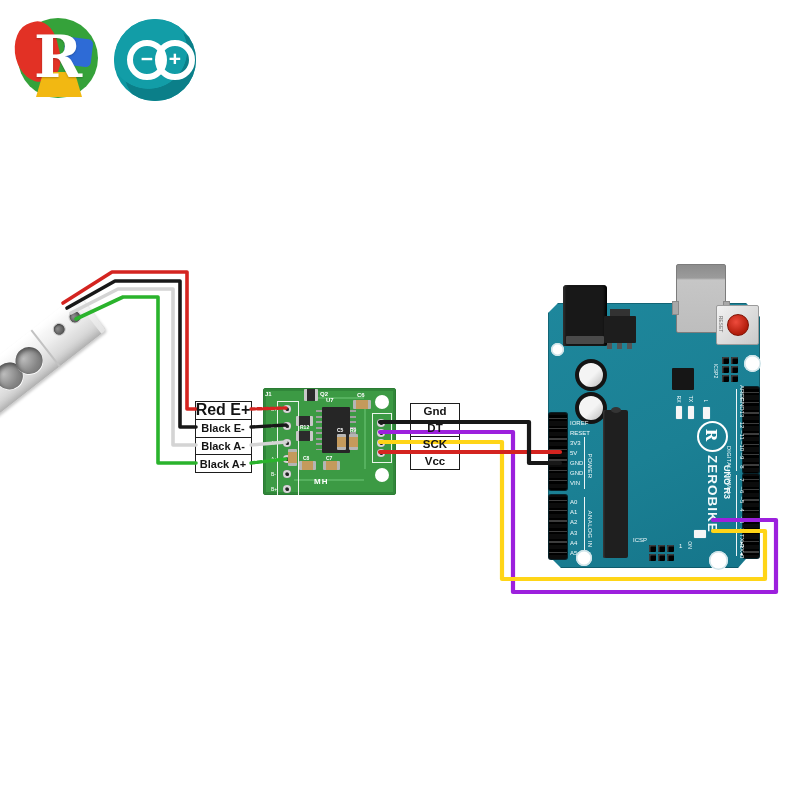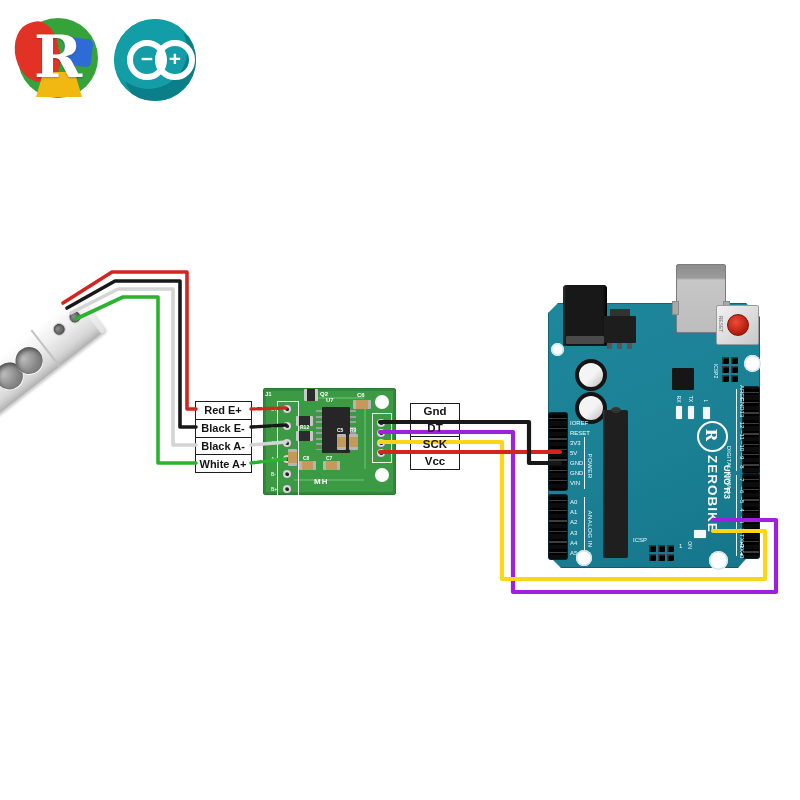--- a/index.html
+++ b/index.html
@@ -329,22 +329,22 @@
       <path d="M251,445 L286,442" stroke="#d4d4d4" stroke-width="3.4"></path>
       <path d="M251,463 L286,459" stroke="#2ab32c" stroke-width="3.4" stroke-dasharray="4 2.5"></path>
 
       <path d="M380,432 L513,432 L513,592 L776,592 L776,520 L713,520" stroke="#9c20dd" stroke-width="4.2"></path>
       <path d="M380,442 L502,442 L502,579 L765,579 L765,531 L713,531" stroke="#ffd517" stroke-width="4.2"></path>
       <path d="M380,452 L560,452" stroke="#d42420" stroke-width="4.2"></path>
       <path d="M380,422 L529,422 L529,463 L560,463" stroke="#181818" stroke-width="4.2"></path>
     </g>
   </svg>
 
-  <span class="boxtext" style="left:223px;top:410px;font-size:11px;">Red E+</span>
+  <span class="boxtext" style="left:223px;top:410px;font-size:16px;">Red E+</span>
   <span class="boxtext" style="left:223px;top:428px;font-size:11px;">Black E-</span>
   <span class="boxtext" style="left:223px;top:446px;font-size:11px;">Black A-</span>
-  <span class="boxtext" style="left:223px;top:464px;font-size:11px;">White A+</span>
+  <span class="boxtext" style="left:223px;top:464px;font-size:11px;">Black A+</span>
   <span class="boxtext" style="left:435px;top:411px;font-size:11.5px;">Gnd</span>
   <span class="boxtext" style="left:435px;top:428px;font-size:11.5px;">DT</span>
   <span class="boxtext" style="left:435px;top:444px;font-size:11.5px;">SCK</span>
   <span class="boxtext" style="left:435px;top:461px;font-size:11.5px;">Vcc</span>
 
 </div>
 
 </body></html>

